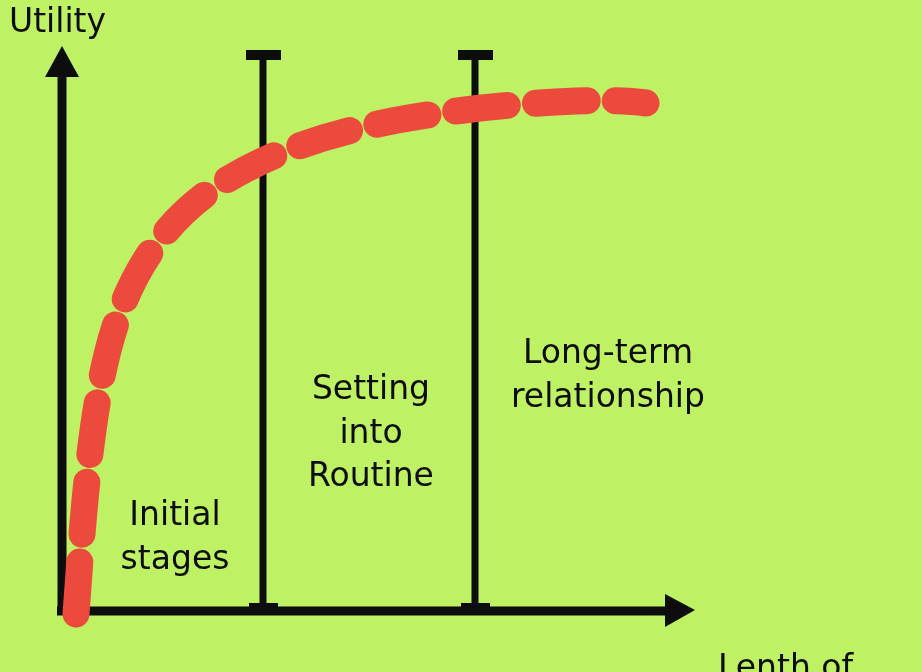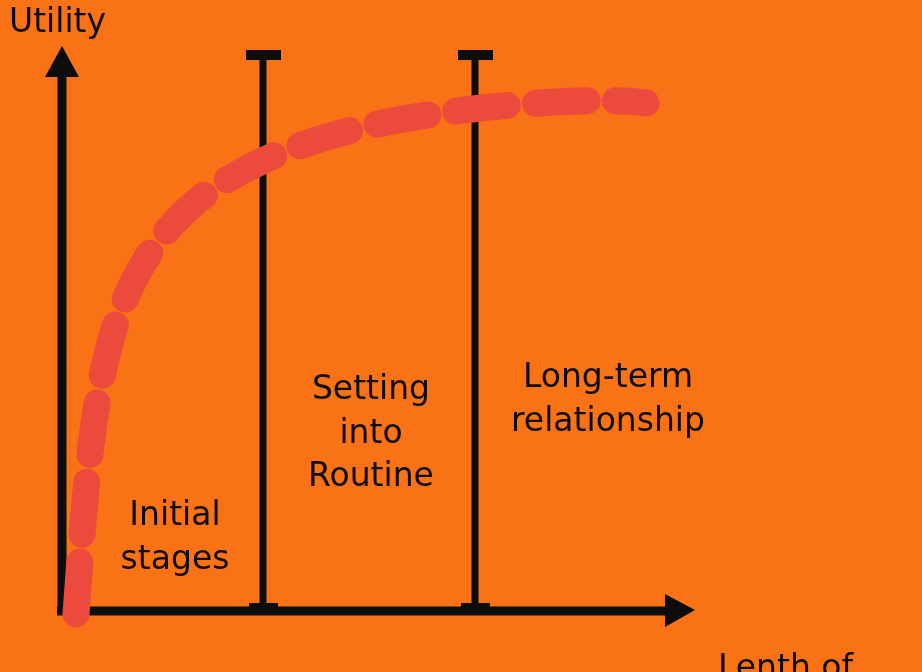--- a/index.html
+++ b/index.html
@@ -64,27 +64,26 @@
   }
   #phase-label-routine {
     left: 282px;
     top: 366px;
     width: 178px;
   }
   #phase-label-longterm {
     left: 484px;
     top: 330px;
     width: 248px;
-    margin-top: 24px;
   }
 </style>
 </head>
 <body>
 
-<div id="canvas" style="background: #f97316;">
+<div id="canvas" style="background: #bef264;">
 
   <svg id="plot-svg" viewBox="0 0 922 672">
 
     <g>
       <line x1="62" y1="612" x2="62" y2="62" stroke="#0d0d0d" stroke-width="9" stroke-linecap="butt"></line>
       <polygon points="62,46 79,77 45,77" fill="#0d0d0d"></polygon>
     </g>
 
     <g>
       <line x1="57" y1="611" x2="676" y2="611" stroke="#0d0d0d" stroke-width="9" stroke-linecap="butt"></line>

